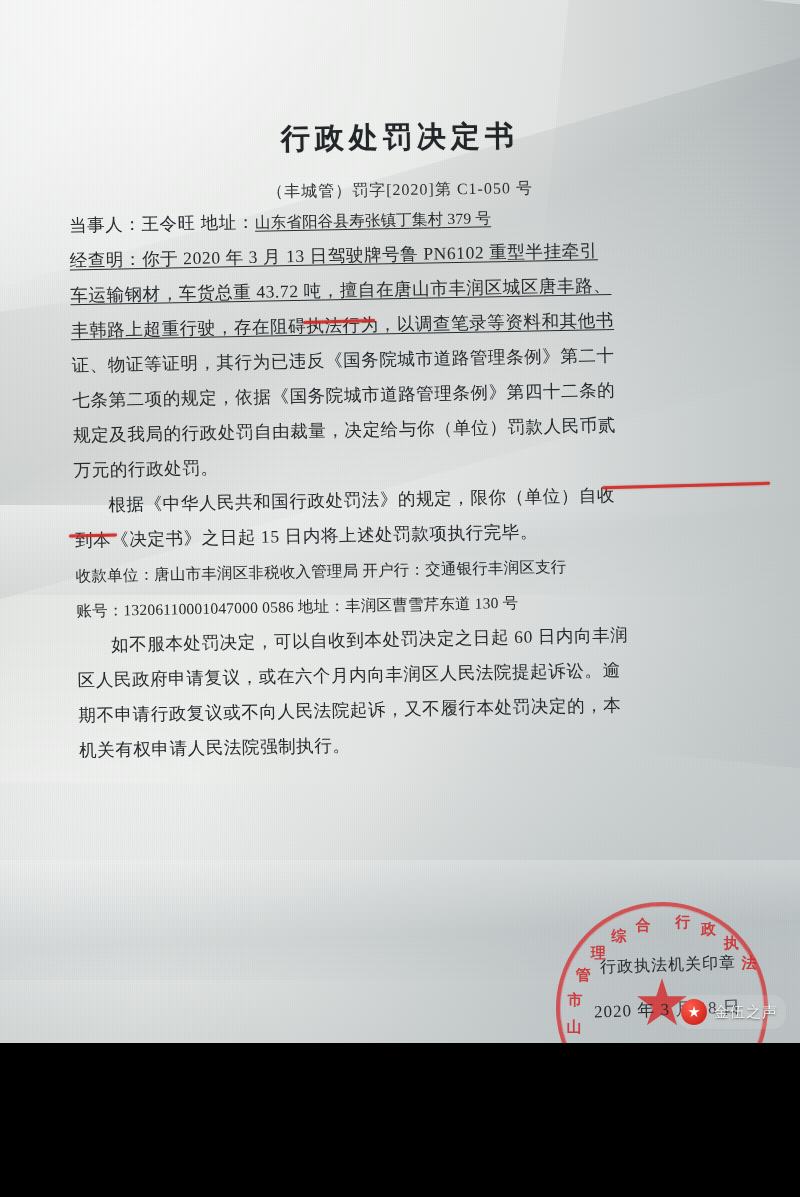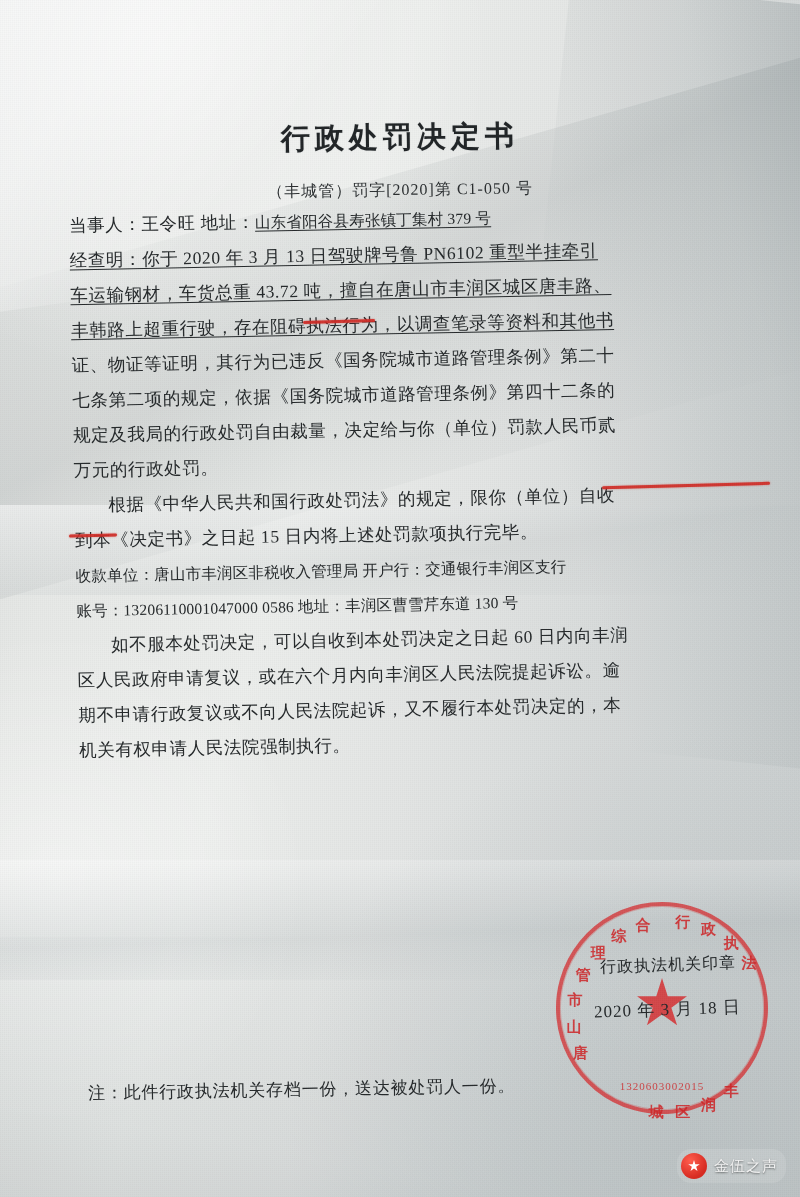--- a/index.html
+++ b/index.html
@@ -3,21 +3,21 @@
 <meta charset="utf-8">
 <style>
   html, body {
     margin: 0;
     padding: 0;
     background: #000;
   }
   #page {
     position: relative;
     width: 800px;
-    height: 1197px;
+    height: 1043px;
     overflow: hidden;
     font-family: "Liberation Serif", serif;
     background: #cfd2d2;
   }
   
   .paper {
     position: absolute;
     inset: 0;
     background:
       radial-gradient(ellipse 60% 40% at 20% 4%, rgba(255,255,255,0.55), rgba(255,255,255,0) 70%),

